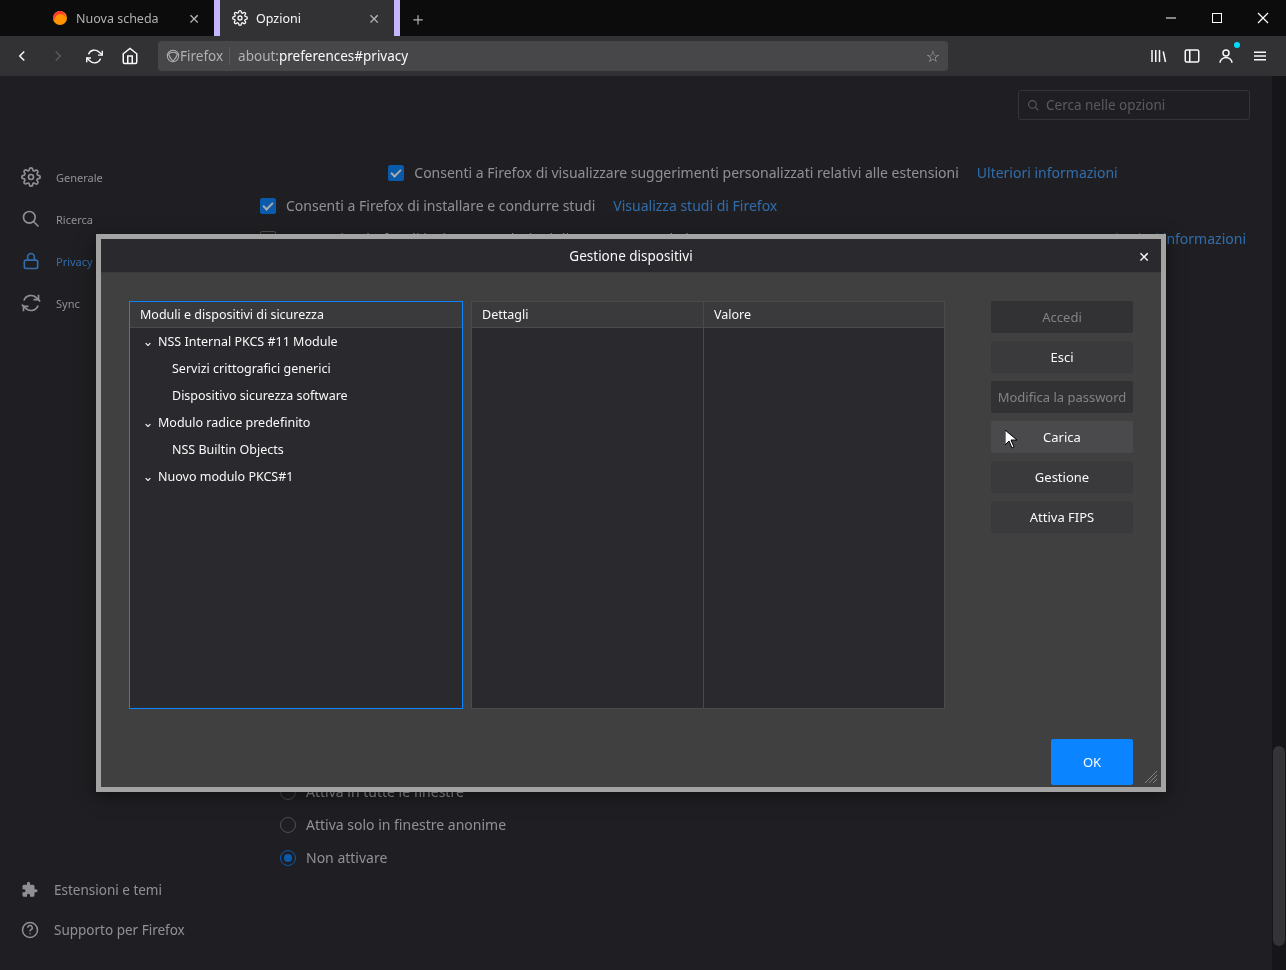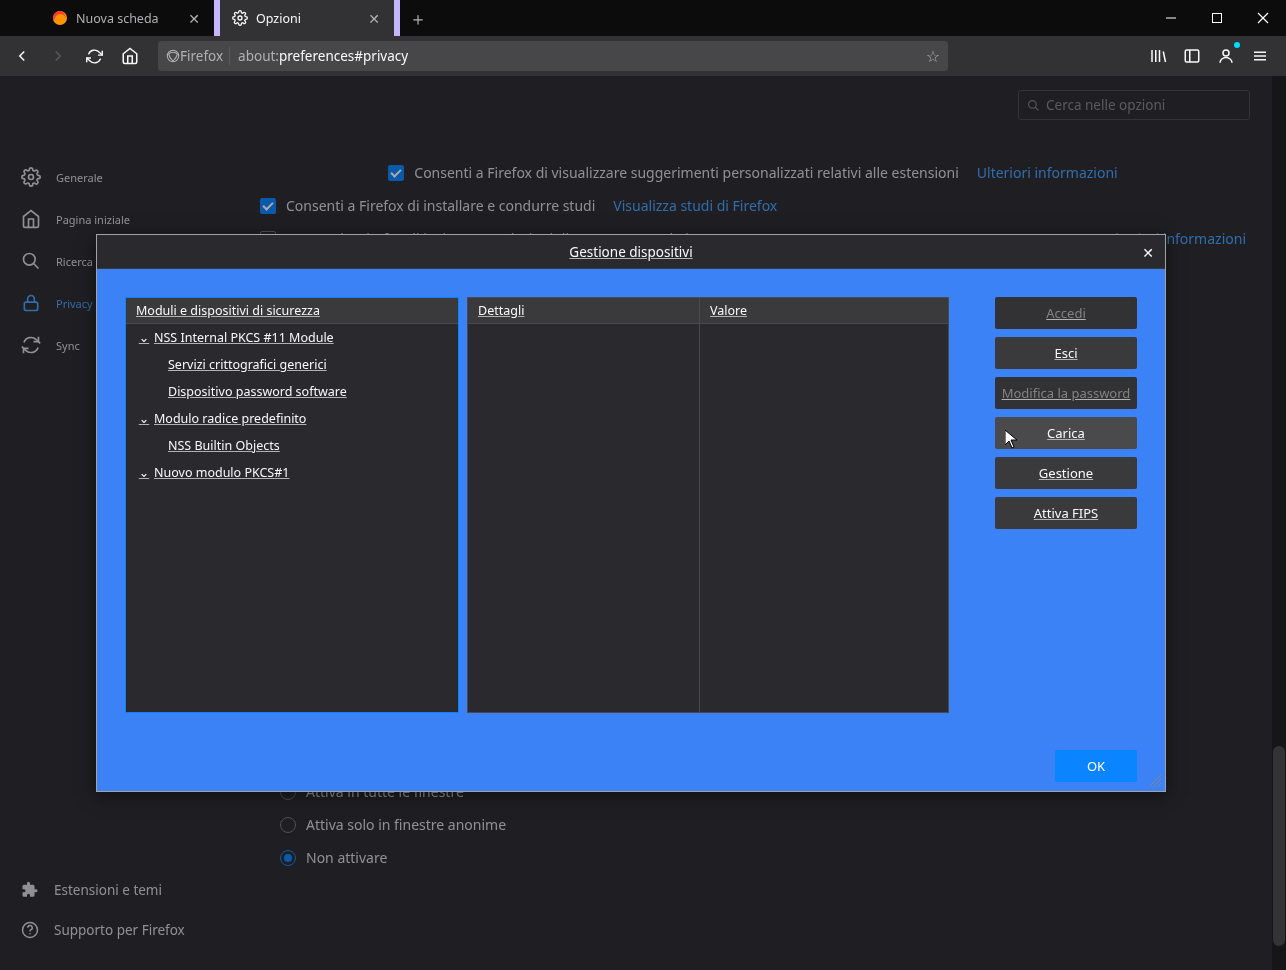--- a/index.html
+++ b/index.html
@@ -52,39 +52,39 @@
   .checkbox-row .link.far { margin-left:auto; }
   .checkbox-row.faded { color:#737373;justify-content:center; }
 
   .radio-row { display:flex; align-items:center; gap:10px; padding:7px 20px; }
   .radio { width:16px; height:16px; border:1px solid #737373; border-radius:50%; flex:none; display:flex; align-items:center; justify-content:center; }
   .radio.checked { border-color:#0a84ff; }
   .radio.checked::after { content:""; width:8px; height:8px; background:#0a84ff; border-radius:50%; }
 
   
   .overlay { position:absolute; top:76px; left:0; right:0; bottom:0; background:rgba(12,12,13,.35); }
-  .dialog { position:absolute; top:234px; left:96px; width:1070px; height:558px; background:#3b82f6; border:1px solid #a3a3a3; box-shadow:0 4px 16px rgba(0,0,0,.5);text-decoration:underline; }
+  .dialog { position:absolute; top:234px; left:96px; width:1070px; height:558px; background:#404040; border:5px solid #a3a3a3; box-shadow:0 4px 16px rgba(0,0,0,.5); }
   .dialog-title { height:34px; display:flex; align-items:center; justify-content:center; color:#f9f9fa; font-size:13.5px; background:#2a2a2e; border-bottom:1px solid #3a3a3c; position:relative; }
   .dialog-close { position:absolute; right:6px; top:6px; width:22px; height:22px; display:flex; align-items:center; justify-content:center; color:#f9f9fa; font-size:14px; }
   .dialog-body { display:flex; gap:8px; padding:28px; height:calc(100% - 34px - 50px); }
   .tree-panel { width:334px; border:1px solid #0a84ff; display:flex; flex-direction:column; background:#2a2a2e; }
   .col-header { height:26px; background:#3a3a3c; display:flex; align-items:center; padding:0 10px; color:#f9f9fa; font-size:12.5px; border-bottom:1px solid #4a4a4c; }
   .tree-body { flex:1; overflow:auto; }
   .tree-row { display:flex; align-items:center; height:27px; padding-left:12px; color:#f9f9fa; font-size:12.5px; gap:4px; }
   .tree-row.child { padding-left:42px; }
   .tree-row .twisty { width:12px; display:inline-block; text-align:center; }
   .details-panel { flex:1; border:1px solid #4a4a4c; display:flex; background:#2a2a2e; }
   .details-col { flex:1; }
   .details-col:first-child { flex:0 0 232px; border-right:1px solid #4a4a4c; }
   .btn-col { width:142px; display:flex; flex-direction:column; gap:8px;margin-left:38px; }
   .dlg-btn { height:32px; background:#3a3a3c; color:#f9f9fa; font-size:13px; border:none; border-radius:2px; display:flex; align-items:center; justify-content:center; }
   .dlg-btn.disabled { color:#838386; background:#323234; }
   .dlg-btn.hovered { background:#4a4a4c; }
   .dialog-footer { position:absolute; bottom:0; left:0; right:0; height:50px; display:flex; align-items:center; justify-content:flex-end; padding:0 28px; }
-  .ok-btn { width:82px; height:32px; background:#0a84ff; color:#fff; font-size:13px; border:none; border-radius:2px; }
+  .ok-btn { width:82px; height:46px; background:#0a84ff; color:#fff; font-size:13px; border:none; border-radius:2px; }
   .resize-grip { position:absolute; right:4px; bottom:4px; width:12px; height:12px; color:#858588; }
 
   
   .cursor { position:absolute; width:14px; height:20px; pointer-events:none; z-index:999; }
 
   svg { display:block; }
   .scrollbar { position:absolute; right:0; top:76px; width:14px; height:calc(970px - 76px); background:#1c1c1e; }
   .thumb { position:absolute; right:1px; width:12px; background:#4a4a4d; border-radius:6px; }
 </style>
 </head>
@@ -217,29 +217,20 @@
             <svg width="20" height="20" viewBox="0 0 24 24" fill="none" stroke="currentColor" stroke-width="2">
               <circle cx="12" cy="12" r="3"></circle>
               <path d="M19.4 15a1.7 1.7 0 0 0 .34 1.87l.06.06a2 2 0 1 1-2.83 2.83l-.06-.06a1.7 1.7 0 0 0-1.87-.34 1.7 1.7 0 0 0-1 1.56V21a2 2 0 1 1-4 0v-.09a1.7 1.7 0 0 0-1.11-1.56 1.7 1.7 0 0 0-1.87.34l-.06.06a2 2 0 1 1-2.83-2.83l.06-.06a1.7 1.7 0 0 0 .34-1.87 1.7 1.7 0 0 0-1.56-1H3a2 2 0 1 1 0-4h.09a1.7 1.7 0 0 0 1.56-1.11 1.7 1.7 0 0 0-.34-1.87l-.06-.06a2 2 0 1 1 2.83-2.83l.06.06a1.7 1.7 0 0 0 1.87.34H9a1.7 1.7 0 0 0 1-1.56V3a2 2 0 1 1 4 0v.09a1.7 1.7 0 0 0 1 1.56 1.7 1.7 0 0 0 1.87-.34l.06-.06a2 2 0 1 1 2.83 2.83l-.06.06a1.7 1.7 0 0 0-.34 1.87V9a1.7 1.7 0 0 0 1.56 1H21a2 2 0 1 1 0 4h-.09a1.7 1.7 0 0 0-1.56 1z"></path>
             </svg>
           </span>
           <span>Generale</span>
         </div>
         <div class="sidebar-item">
           <span class="icon">
             <svg width="20" height="20" viewBox="0 0 24 24" fill="none" stroke="currentColor" stroke-width="2">
-              <path d="M3 9l9-7 9 7v11a2 2 0 0 1-2 2H5a2 2 0 0 1-2-2z"></path>
-              <path d="M9 22V12h6v10"></path>
-            </svg>
-          </span>
-          <span>Pagina iniziale</span>
-        </div>
-        <div class="sidebar-item">
-          <span class="icon">
-            <svg width="20" height="20" viewBox="0 0 24 24" fill="none" stroke="currentColor" stroke-width="2">
               <circle cx="10" cy="10" r="7"></circle>
               <line x1="21" y1="21" x2="15" y2="15"></line>
             </svg>
           </span>
           <span>Ricerca</span>
         </div>
         <div class="sidebar-item selected">
           <span class="icon">
             <svg width="20" height="20" viewBox="0 0 24 24" fill="none" stroke="currentColor" stroke-width="2">
               <rect x="4" y="11" width="16" height="10" rx="2"></rect>
@@ -331,21 +322,21 @@
       <div class="col-header">Moduli e dispositivi di sicurezza</div>
       <div class="tree-body" id="tree-body">
           <div class="tree-row">
             <span class="twisty">⌄</span>
             <span>NSS Internal PKCS #11 Module</span>
           </div>
           <div class="tree-row child">
             <span>Servizi crittografici generici</span>
           </div>
           <div class="tree-row child">
-            <span>Dispositivo password software</span>
+            <span>Dispositivo sicurezza software</span>
           </div>
           <div class="tree-row">
             <span class="twisty">⌄</span>
             <span>Modulo radice predefinito</span>
           </div>
           <div class="tree-row child">
             <span>NSS Builtin Objects</span>
           </div>
           <div class="tree-row">
             <span class="twisty">⌄</span>

